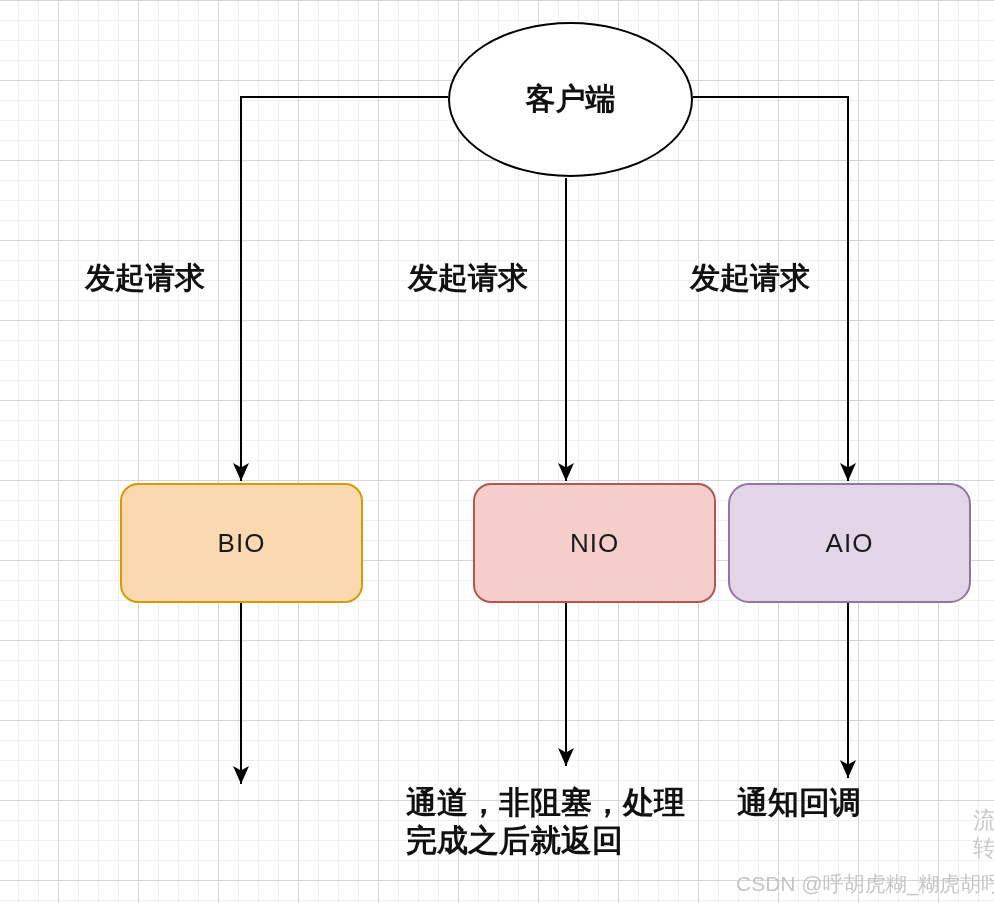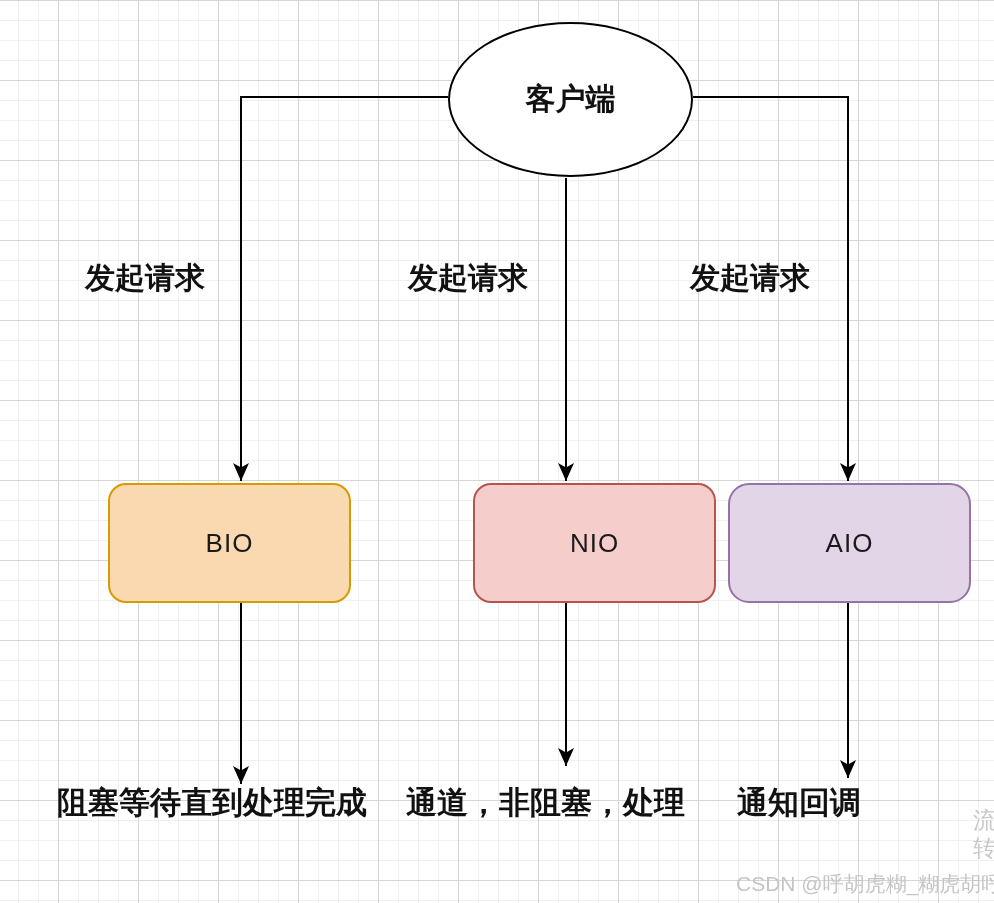--- a/index.html
+++ b/index.html
@@ -31,21 +31,21 @@
     box-sizing:border-box;
   }
   .node-client .node-label{font-size:30px;font-weight:700;color:#111111;}
 
   .box{
     position:absolute;top:483px;width:243px;height:120px;
     border-radius:18px;border:2px solid;box-sizing:border-box;
     display:flex;align-items:center;justify-content:center;
   }
   .box .box-label{font-size:26px;font-weight:400;color:#1a1a1a;letter-spacing:1px;}
-  .box-bio{left:108px;background:#FBD9B0;border-color:#D79B00;}
+  .box-bio{left:120px;background:#FBD9B0;border-color:#D79B00;}
   .box-nio{left:445px;background:#F5CDCB;border-color:#B85450;margin-left:28px;}
   .box-aio{left:728px;background:#E1D5E7;border-color:#9673A6;border-radius:21px;}
 
   .edge-label{
     position:absolute;top:258px;
     font-size:30px;font-weight:700;color:#111111;white-space:nowrap;
   }
   .edge-label-1{left:85px;}
   .edge-label-2{left:408px;}
   .edge-label-3{left:690px;}
@@ -98,25 +98,23 @@
   <div class="box box-bio">
     <span class="box-label">BIO</span>
   </div>
   <div class="box box-nio">
     <span class="box-label">NIO</span>
   </div>
   <div class="box box-aio">
     <span class="box-label">AIO</span>
   </div>
 
-  <div class="outcome outcome-1">
-    <div>阻塞等待直到处理完成</div>
-  </div>
   <div class="outcome outcome-2">
     <div>通道，非阻塞，处理</div>
+    <div>完成之后就返回</div>
   </div>
   <div class="outcome outcome-3">
     <div>通知回调</div>
   </div>
 
   <div class="watermark">CSDN @呼胡虎糊_糊虎胡呼</div>
   <div class="watermark-fragment">
     <div>流</div>
     <div>转</div>
   </div>

